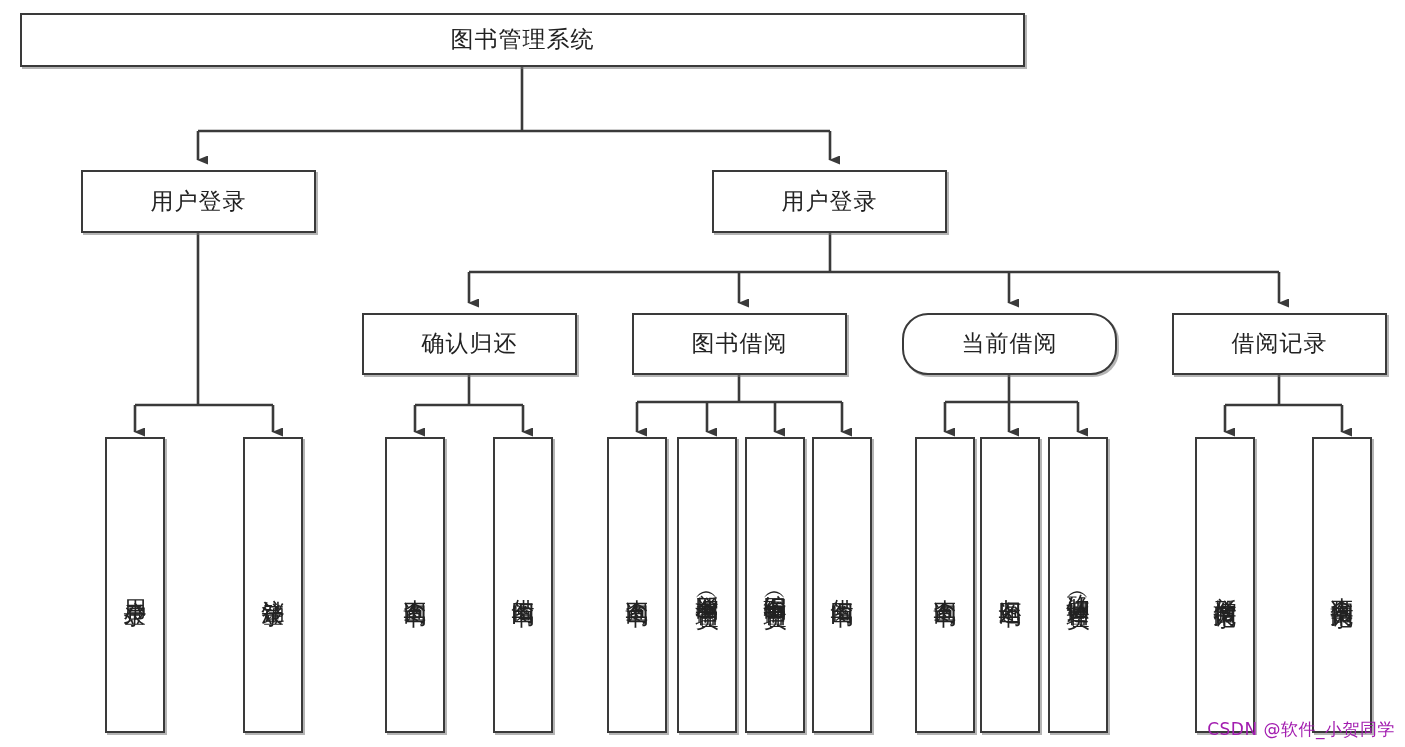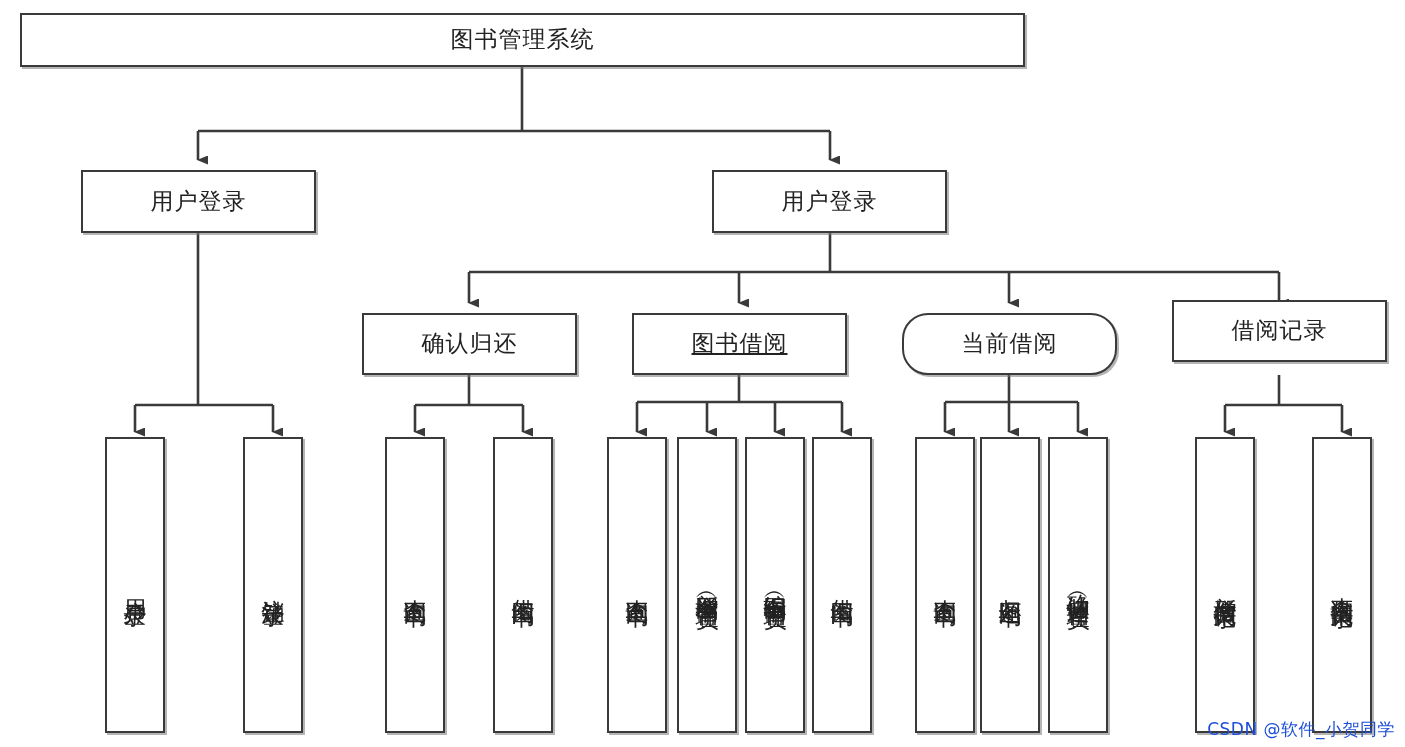--- a/index.html
+++ b/index.html
@@ -52,21 +52,21 @@
   .node.v .label {
     writing-mode: vertical-rl;
     text-orientation: upright;
     white-space: nowrap;
   }
   .watermark {
     position: absolute;
     right: 10px;
     bottom: 6px;
     font-size: 17px;
-    color: #1d4ed8;
+    color: #a21caf;
     letter-spacing: 0.5px;
     white-space: nowrap;
     pointer-events: none;
   }
 </style>
 </head>
 <body>
 
 <div id="canvas">
 
@@ -127,27 +127,27 @@
   <div class="node h" style="left:81px; top:170px; width:235px; height:63px;">
     <span class="label">用户登录</span>
   </div>
   <div class="node h" style="left:712px; top:170px; width:235px; height:63px;">
     <span class="label">用户登录</span>
   </div>
 
   <div class="node h" style="left:362px; top:313px; width:215px; height:62px;">
     <span class="label">确认归还</span>
   </div>
-  <div class="node h" style="left:632px; top:313px; width:215px; height:62px;text-decoration:underline;">
+  <div class="node h" style="left:632px; top:313px; width:215px; height:62px;">
     <span class="label">图书借阅</span>
   </div>
   <div class="node h" style="left:902px; top:313px; width:215px; height:62px;border-radius:26px;">
     <span class="label">当前借阅</span>
   </div>
-  <div class="node h" style="left:1172px; top:300px; width:215px; height:62px;">
+  <div class="node h" style="left:1172px; top:313px; width:215px; height:62px;">
     <span class="label">借阅记录</span>
   </div>
 
   <div class="node v" style="left:105px; top:437px; width:60px; height:296px;">
     <span class="label">用户登录</span>
   </div>
   <div class="node v" style="left:243px; top:437px; width:60px; height:296px;">
     <span class="label">注销登录</span>
   </div>
 

